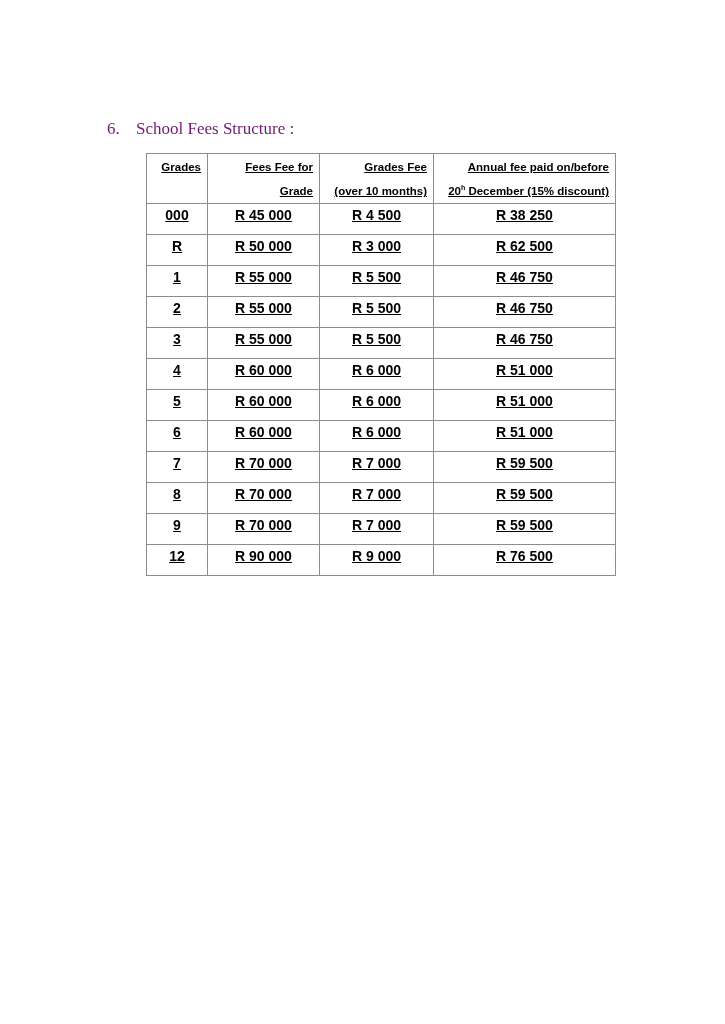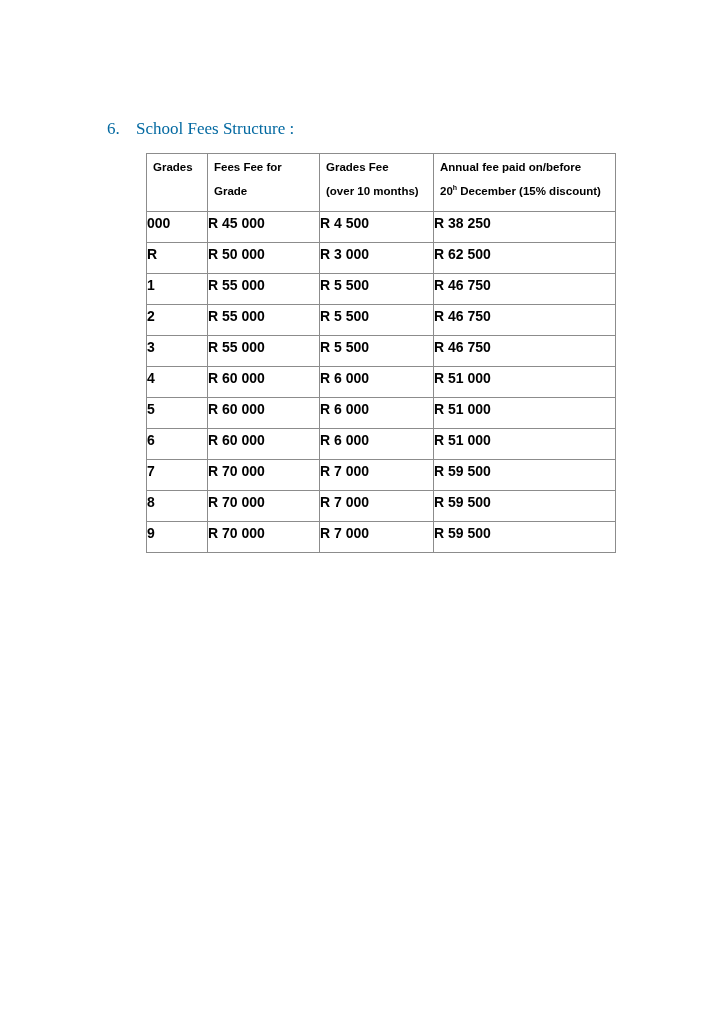--- a/index.html
+++ b/index.html
@@ -14,21 +14,21 @@
       overflow: hidden;
       font-family: "Liberation Sans", sans-serif;
       color: #000000;
     }
     .heading {
       position: absolute;
       left: 107px;
       top: 119px;
       font-family: "Liberation Serif", serif;
       font-size: 17px;
-      color: #0369a1;
+      color: #701a75;
       white-space: nowrap;
     }
     .heading .num {
       display: inline-block;
       width: 29px;
     }
     table.fees {
       position: absolute;
       left: 146px;
       top: 153px;
@@ -40,34 +40,37 @@
     table.fees col.c2 { width: 112px; }
     table.fees col.c3 { width: 114px; }
     table.fees col.c4 { width: 182px; }
     table.fees th, table.fees td {
       border: 1px solid #8c8c8c;
       padding: 0;
     }
     table.fees th {
       font-size: 11.5px;
       font-weight: bold;
-      text-align: left;
+      text-align: right;
       vertical-align: top;
       height: 48px;
       line-height: 24px;
-      padding: 1px 6px 8px 6px;
+      padding: 1px 6px 0 6px;
       white-space: nowrap;
+      text-decoration: underline;
     }
     table.fees td {
       font-size: 14px;
       font-weight: bold;
+      text-align: center;
       vertical-align: top;
       height: 31px;
       padding-top: 3px;
       box-sizing: border-box;
+      text-decoration: underline;
     }
     sup {
       font-size: 7px;
       vertical-align: super;
       line-height: 0;
     }
   </style>
 </head>
 <body>
 
@@ -162,14 +165,20 @@
       <td>R 70 000</td>
       <td>R 7 000</td>
       <td>R 59 500</td>
     </tr>
     <tr>
       <td>9</td>
       <td>R 70 000</td>
       <td>R 7 000</td>
       <td>R 59 500</td>
     </tr>
+    <tr>
+      <td>12</td>
+      <td>R 90 000</td>
+      <td>R 9 000</td>
+      <td>R 76 500</td>
+    </tr>
   </tbody>
 </table>
 
 </body></html>

